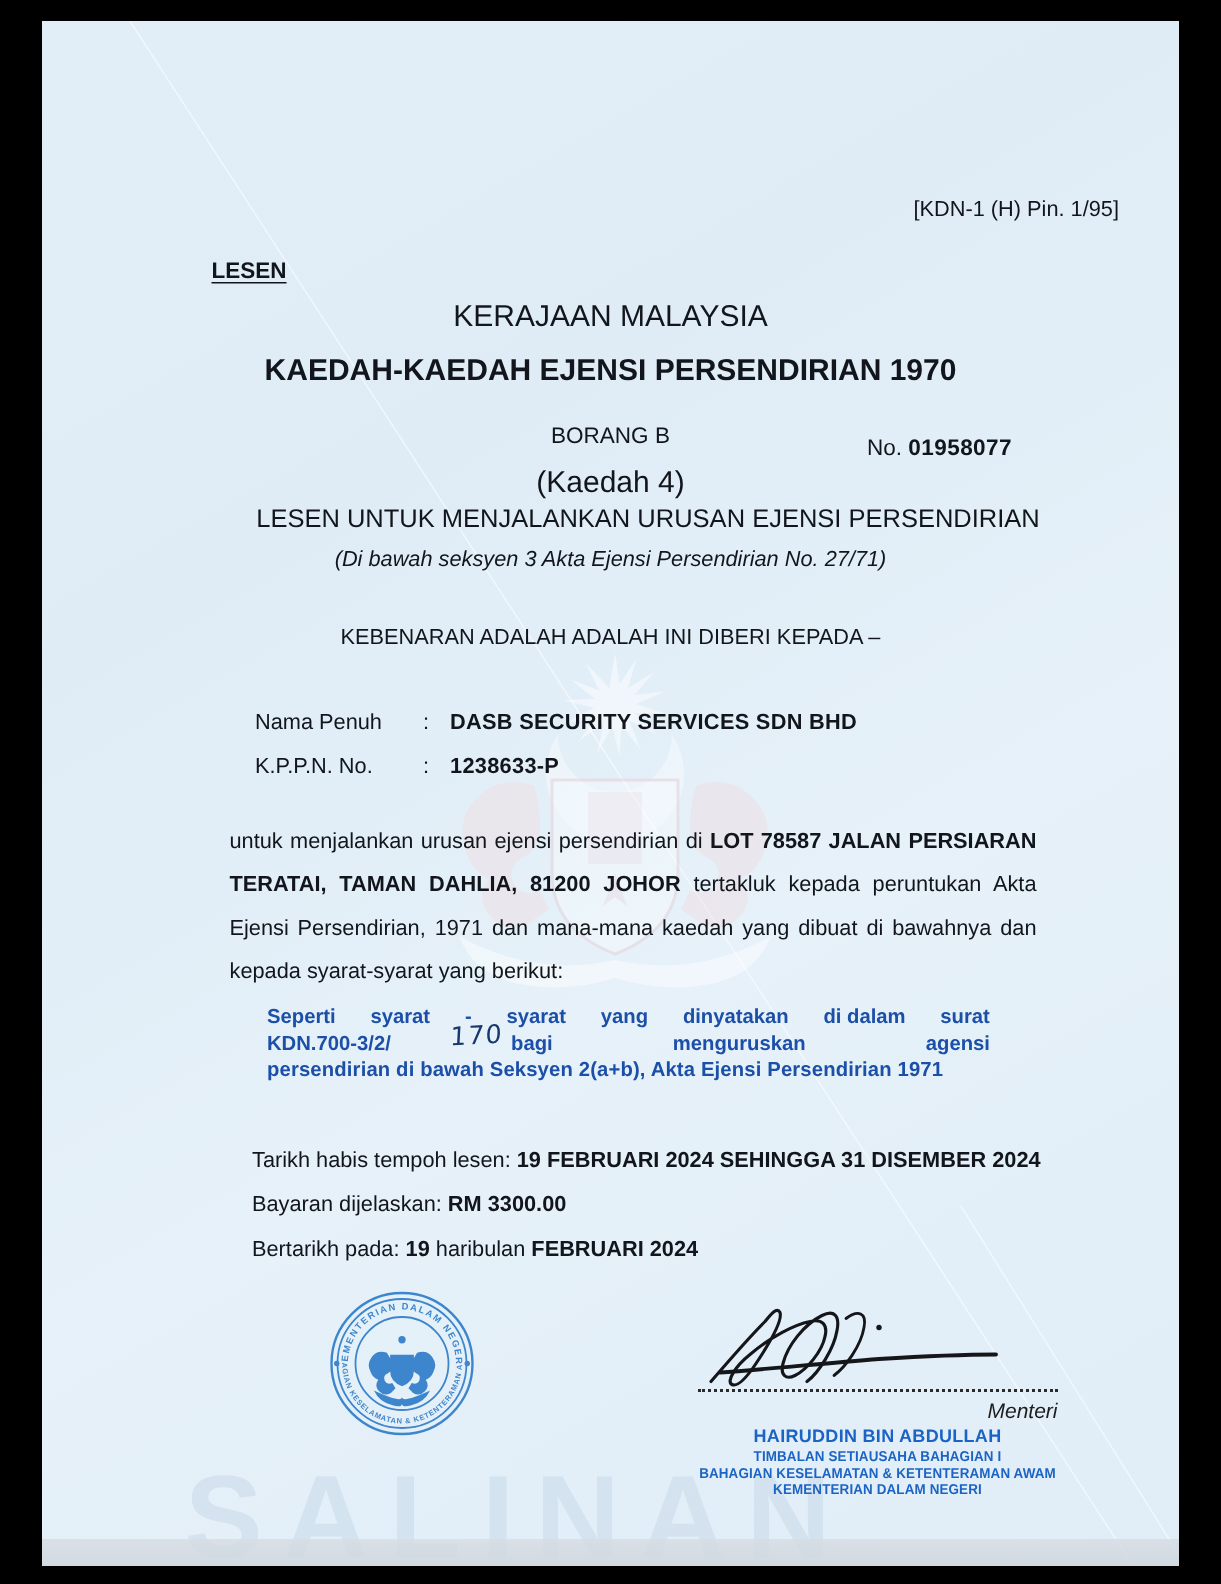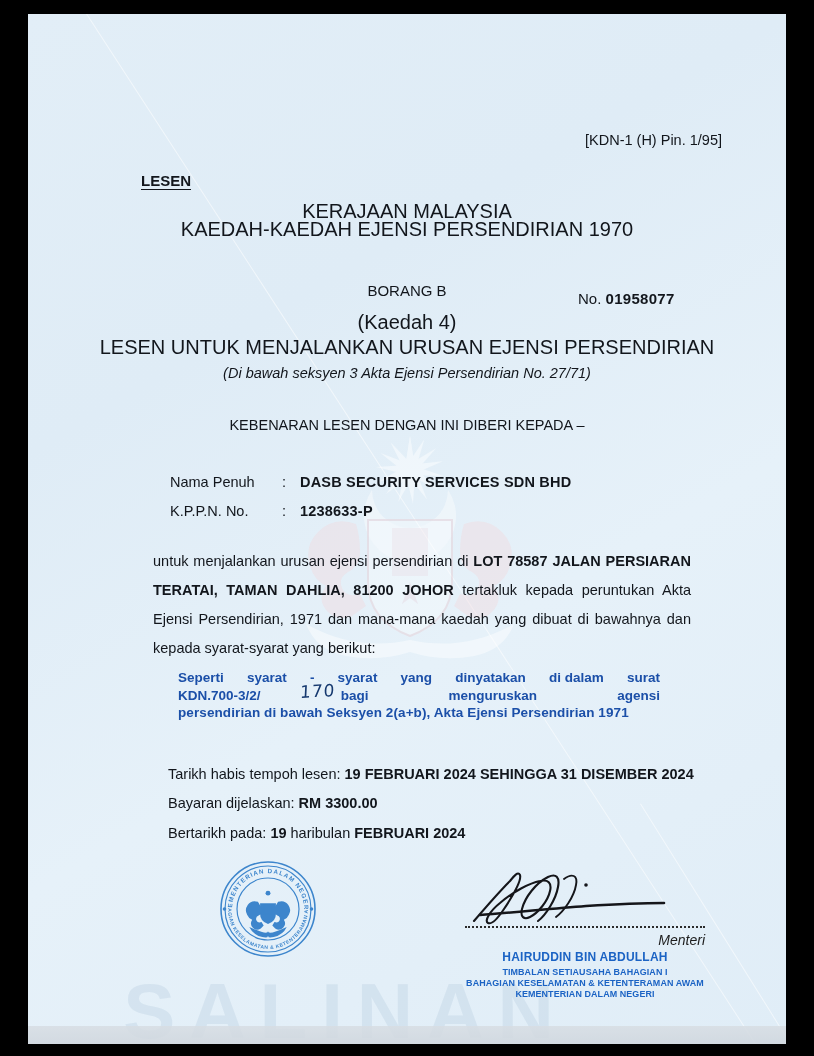--- a/index.html
+++ b/index.html
@@ -68,38 +68,38 @@
   
   #content {
     position: absolute;
     inset: 0;
     color: #12161c;
   }
   .abs { position: absolute; }
 
   .form-code {
     left: 0; top: 118px; width: 758px;
-    text-align: right; padding-right: 64px;
+    text-align: right; padding-right: 40px;
     font-size: 14.5px; box-sizing: border-box;
   }
   .lesen-title {
     left: 113px; top: 158px;
     font-size: 15px; font-weight: 700;
     text-decoration: underline;
     text-underline-offset: 3px;
   }
   .center-line {
     left: 0; width: 758px; text-align: center;
     font-size: 20px;
   }
   .l-kerajaan { top: 186px; }
-  .l-kaedah   { top: 204px; }
+  .l-kaedah   { top: 222px; font-weight: bold; }
   .l-borang   { top: 268px; font-size: 15px; }
   .l-kaedah4  { top: 297px; }
-  .l-lesenuntuk { top: 322px; font-size: 20px; }
+  .l-lesenuntuk { top: 322px; font-size: 17px; padding-left: 25px; }
   .l-dibawah  { top: 351px; font-style: italic; font-size: 14.5px; }
   .l-kebenaran { top: 403px; font-size: 14.5px; }
 
   .no-block {
     left: 550px; top: 276px;
     font-size: 15px;
   }
   .no-block b { font-weight: 700; letter-spacing: .3px; }
 
   
@@ -256,21 +256,21 @@
 
     <div class="abs center-line l-borang">BORANG B</div>
     <div class="abs no-block">
       <span>No.</span>
       <b>01958077</b>
     </div>
 
     <div class="abs center-line l-kaedah4">(Kaedah 4)</div>
     <div class="abs center-line l-lesenuntuk">LESEN UNTUK MENJALANKAN URUSAN EJENSI PERSENDIRIAN</div>
     <div class="abs center-line l-dibawah">(Di bawah seksyen 3 Akta Ejensi Persendirian No. 27/71)</div>
-    <div class="abs center-line l-kebenaran">KEBENARAN LESEN DENGAN INI DIBERI KEPADA –</div>
+    <div class="abs center-line l-kebenaran">KEBENARAN ADALAH ADALAH INI DIBERI KEPADA –</div>
 
     <div class="abs field-row row-nama">
       <span class="fl">Nama Penuh</span>
       <span class="fc">:</span>
       <span class="fv">DASB SECURITY SERVICES SDN BHD</span>
     </div>
     <div class="abs field-row row-kppn">
       <span class="fl">K.P.P.N. No.</span>
       <span class="fc">:</span>
       <span class="fv">1238633-P</span>

